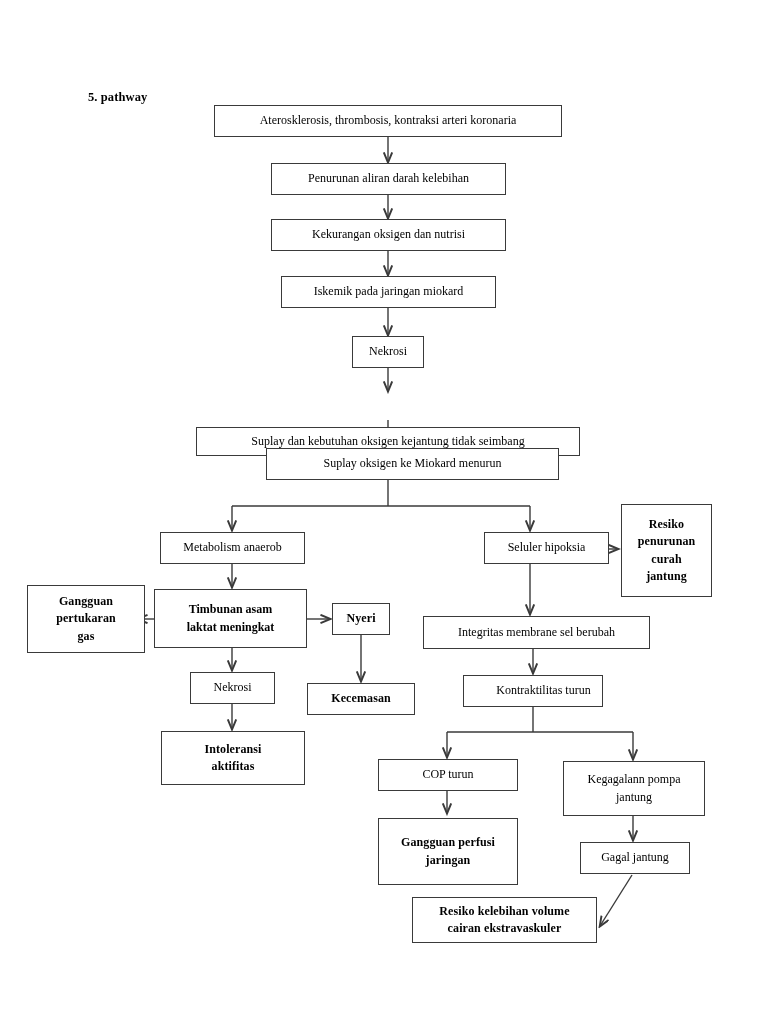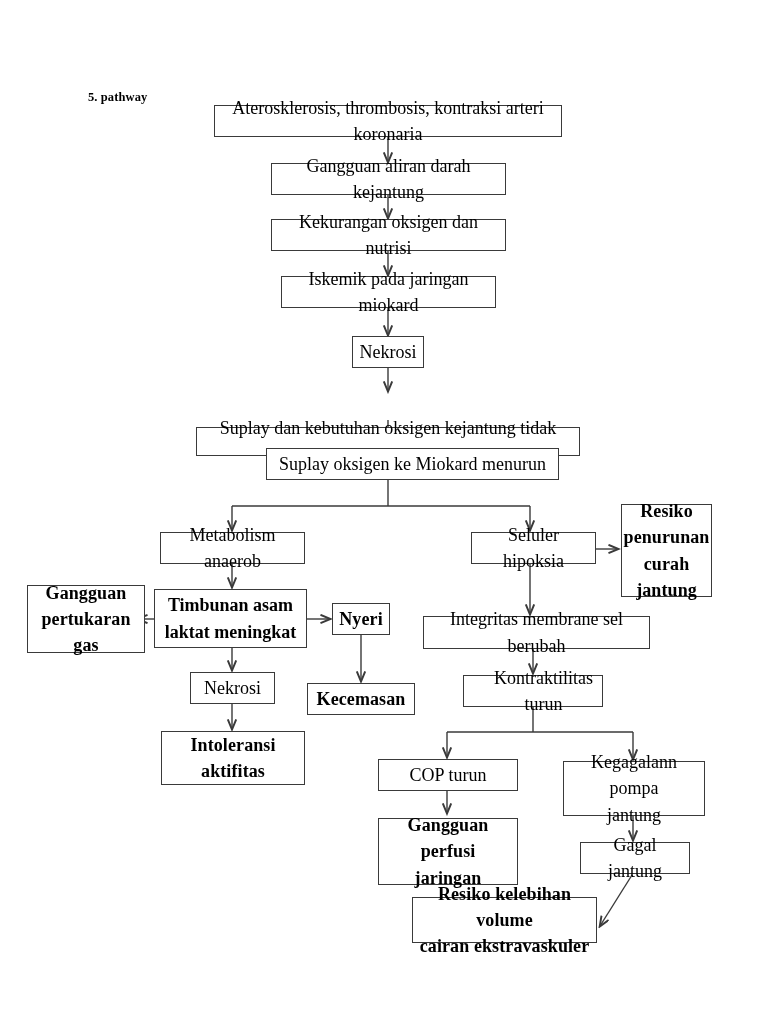--- a/index.html
+++ b/index.html
@@ -35,21 +35,21 @@
     position: absolute;
     box-sizing: border-box;
     border: 1px solid #3a3a3a;
     background: #ffffff;
     color: #000000;
     display: flex;
     align-items: center;
     justify-content: center;
     text-align: center;
     font-family: "Liberation Serif", "DejaVu Serif", serif;
-    font-size: 18px;
+    font-size: 12px;
     line-height: 1.45;
     padding: 2px 5px;
     white-space: pre-line;
   }
   .node.bold {
     font-weight: bold;
     letter-spacing: 0.1px;
   }
   svg.connectors {
     position: absolute;
@@ -122,35 +122,35 @@
 
     <line x1="447" y1="790" x2="447" y2="813" marker-end="url(#arrowhead)"></line>
 
     <line x1="633" y1="816" x2="633" y2="840" marker-end="url(#arrowhead)"></line>
 
     <line x1="632" y1="875" x2="600" y2="926" marker-end="url(#arrowhead)"></line>
   </svg>
 
   <div class="node" style="left:214px; top:105px; width:348px; height:32px;">Aterosklerosis, thrombosis, kontraksi arteri koronaria</div>
 
-  <div class="node" style="left:271px; top:163px; width:235px; height:32px;">Gangguan aliran darah kejantung</div>
+  <div class="node" style="left:271px; top:163px; width:235px; height:32px;">Penurunan aliran darah kelebihan</div>
 
   <div class="node" style="left:271px; top:219px; width:235px; height:32px;">Kekurangan oksigen dan nutrisi</div>
 
   <div class="node" style="left:281px; top:276px; width:215px; height:32px;">Iskemik pada jaringan miokard</div>
 
   <div class="node" style="left:352px; top:336px; width:72px; height:32px;">Nekrosi</div>
 
   <div class="node" style="left:196px; top:392px; width:384px; height:29px;margin-top:35px;">Suplay dan kebutuhan oksigen kejantung tidak seimbang</div>
 
   <div class="node" style="left:266px; top:448px; width:293px; height:32px;">Suplay oksigen ke Miokard menurun</div>
 
   <div class="node" style="left:160px; top:532px; width:145px; height:32px;">Metabolism anaerob</div>
 
-  <div class="node" style="left:471px; top:532px; width:125px; height:32px;">Seluler hipoksia</div>
+  <div class="node" style="left:484px; top:532px; width:125px; height:32px;">Seluler hipoksia</div>
 
   <div class="node bold" style="left:621px; top:504px; width:91px; height:93px;">Resiko
 penurunan
 curah
 jantung</div>
 
   <div class="node bold" style="left:27px; top:585px; width:118px; height:68px;">Gangguan
 pertukaran
 gas</div>
 

